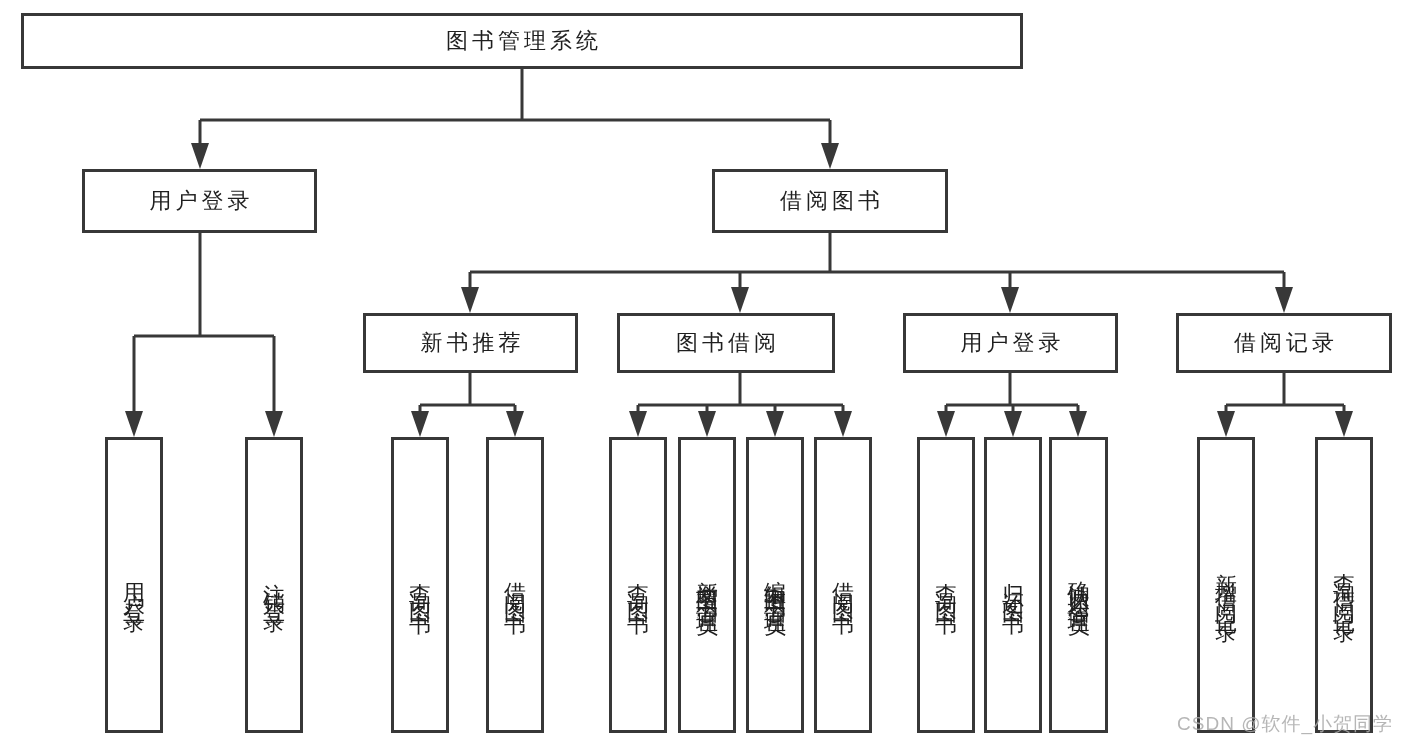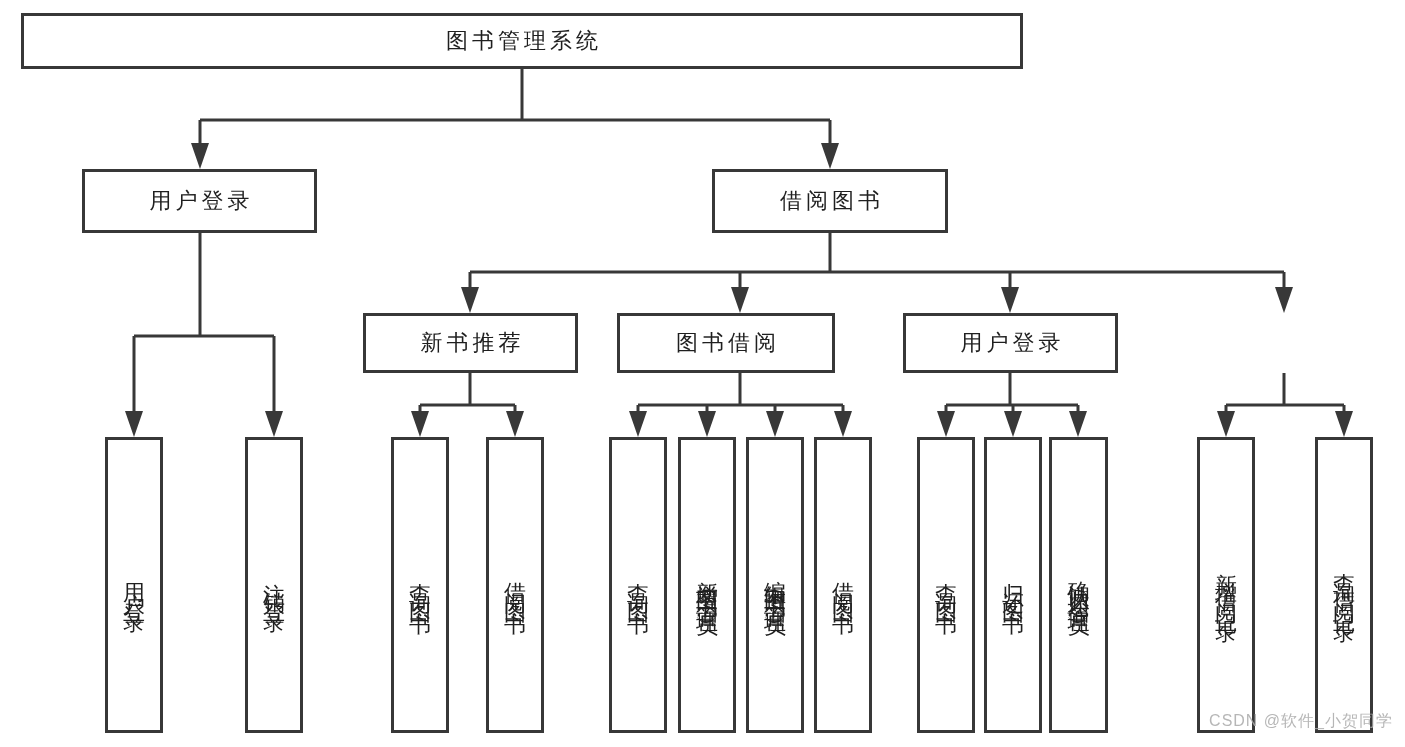--- a/index.html
+++ b/index.html
@@ -40,21 +40,21 @@
     text-orientation: mixed;
     font-size: 22px;
     letter-spacing: 10px;
   }
   .v.long { letter-spacing: 5px; }
   .watermark {
     position: absolute;
     z-index: 3;
     top: 711px;
     right: 12px;
-    font-size: 16px;
+    font-size: 19px;
     letter-spacing: 1px;
     color: var(--wm, #aaaaaa);
     opacity: 0.85;
     white-space: nowrap;
   }
 </style>
 </head>
 <body>
 
 <div class="canvas">
@@ -100,20 +100,21 @@
   </svg>
 
   <div class="box h" style="left:21px;top:13px;width:1002px;height:56px">图书管理系统</div>
 
   <div class="box h" style="left:82px;top:169px;width:235px;height:64px">用户登录</div>
   <div class="box h" style="left:712px;top:169px;width:236px;height:64px">借阅图书</div>
 
   <div class="box h" style="left:363px;top:313px;width:215px;height:60px">新书推荐</div>
   <div class="box h" style="left:617px;top:313px;width:218px;height:60px">图书借阅</div>
   <div class="box h" style="left:903px;top:313px;width:215px;height:60px">用户登录</div>
+  <div class="box h" style="left:1176px;top:313px;width:216px;height:60px">借阅记录</div>
 
   <div class="box v" style="left:105px;top:437px;width:58px;height:296px">用户登录</div>
   <div class="box v" style="left:245px;top:437px;width:58px;height:296px">注销登录</div>
 
   <div class="box v" style="left:391px;top:437px;width:58px;height:296px">查询图书</div>
   <div class="box v" style="left:486px;top:437px;width:58px;height:296px">借阅图书</div>
 
   <div class="box v" style="left:609px;top:437px;width:58px;height:296px">查询图书</div>
   <div class="box v long" style="left:678px;top:437px;width:58px;height:296px">新增图书（管理员）</div>
   <div class="box v long" style="left:746px;top:437px;width:58px;height:296px">编辑图书（管理员）</div>

